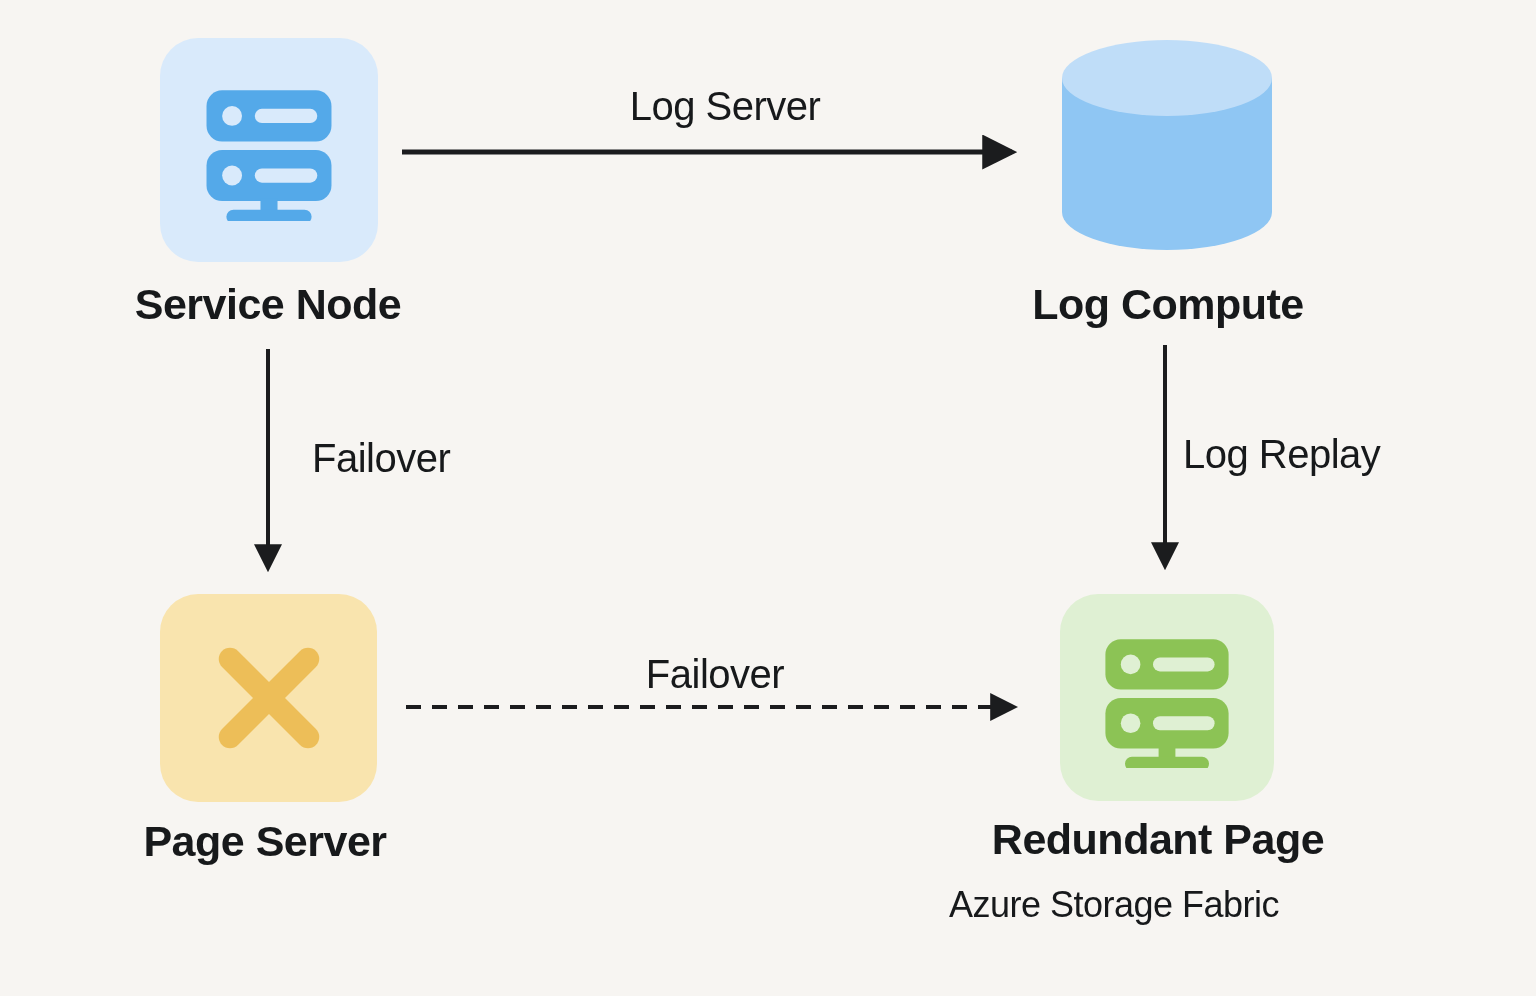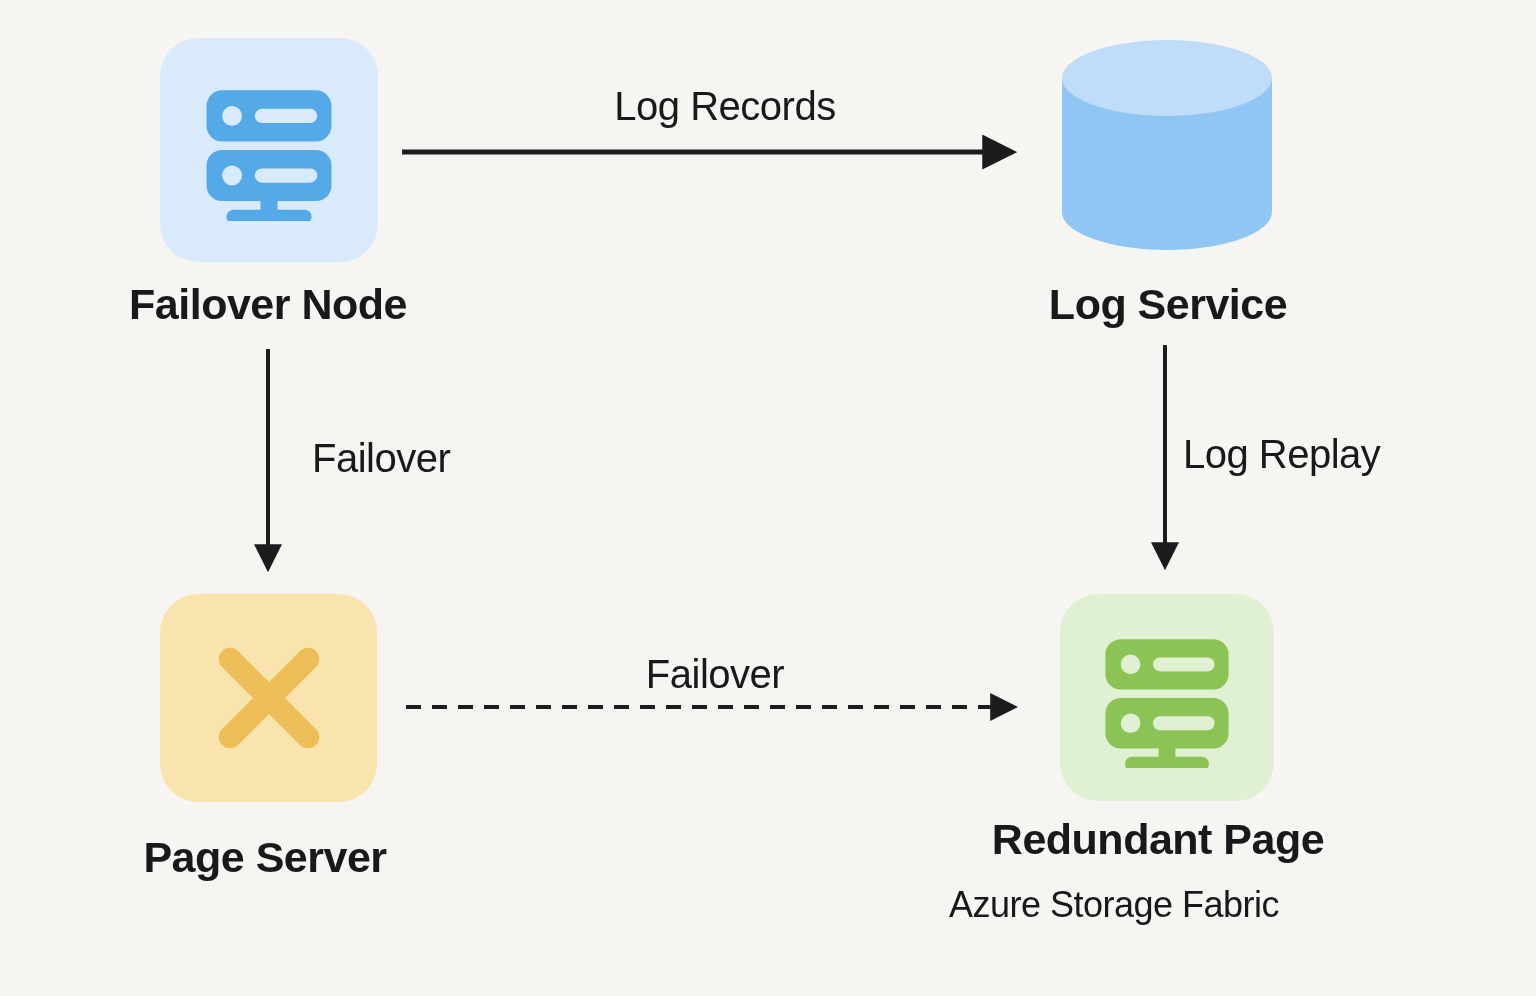--- a/index.html
+++ b/index.html
@@ -29,21 +29,21 @@
   .node-label {
     position: absolute;
     text-align: center;
     font-size: 43px;
     font-weight: bold;
     letter-spacing: -0.5px;
     line-height: 1.1;
   }
   .label-compute { left: 40px;  top: 281px; width: 456px; }
   .label-logsvc  { left: 940px; top: 281px; width: 456px; }
-  .label-page    { left: 37px;  top: 818px; width: 456px; margin-top: 16px; }
+  .label-page    { left: 37px;  top: 818px; width: 456px; }
   .label-redund  { left: 930px; top: 816px; width: 456px; }
   .sub-label {
     position: absolute;
     left: 886px; top: 884px; width: 456px;
     text-align: center;
     font-size: 36px;
     font-weight: normal;
     letter-spacing: -0.5px;
   }
   .edge-label {
@@ -122,23 +122,23 @@
       <marker id="ah" viewBox="0 0 10 10" refX="8.5" refY="5" markerWidth="7" markerHeight="7" orient="auto-start-reverse">
         <path d="M0,0 L10,5 L0,10 Z" fill="#1B1C1E"></path>
       </marker>
     </defs>
     <line x1="402" y1="152" x2="1012" y2="152" stroke-width="5" marker-end="url(#ah)" stroke="#1B1C1E"></line>
     <line x1="268" y1="349" x2="268" y2="568" stroke-width="4" marker-end="url(#ah)" stroke="#1B1C1E"></line>
     <line x1="1165" y1="345" x2="1165" y2="566" stroke-width="4" marker-end="url(#ah)" stroke="#1B1C1E"></line>
     <line x1="406" y1="707" x2="1014" y2="707" stroke-width="4" stroke-dasharray="15 11" marker-end="url(#ah)" stroke="#1B1C1E"></line>
   </svg>
 
-  <div class="node-label label-compute">Failover Node</div>
-  <div class="node-label label-logsvc">Log Service</div>
+  <div class="node-label label-compute">Service Node</div>
+  <div class="node-label label-logsvc">Log Compute</div>
   <div class="node-label label-page">Page Server</div>
   <div class="node-label label-redund">Redundant Page</div>
   <div class="sub-label">Azure Storage Fabric</div>
 
-  <div class="edge-label centered lbl-log-records">Log Records</div>
+  <div class="edge-label centered lbl-log-records">Log Server</div>
   <div class="edge-label lbl-failover-left">Failover</div>
   <div class="edge-label lbl-log-replay">Log Replay</div>
   <div class="edge-label centered lbl-failover-dashed">Failover</div>
 </div>
 
 </body></html>

